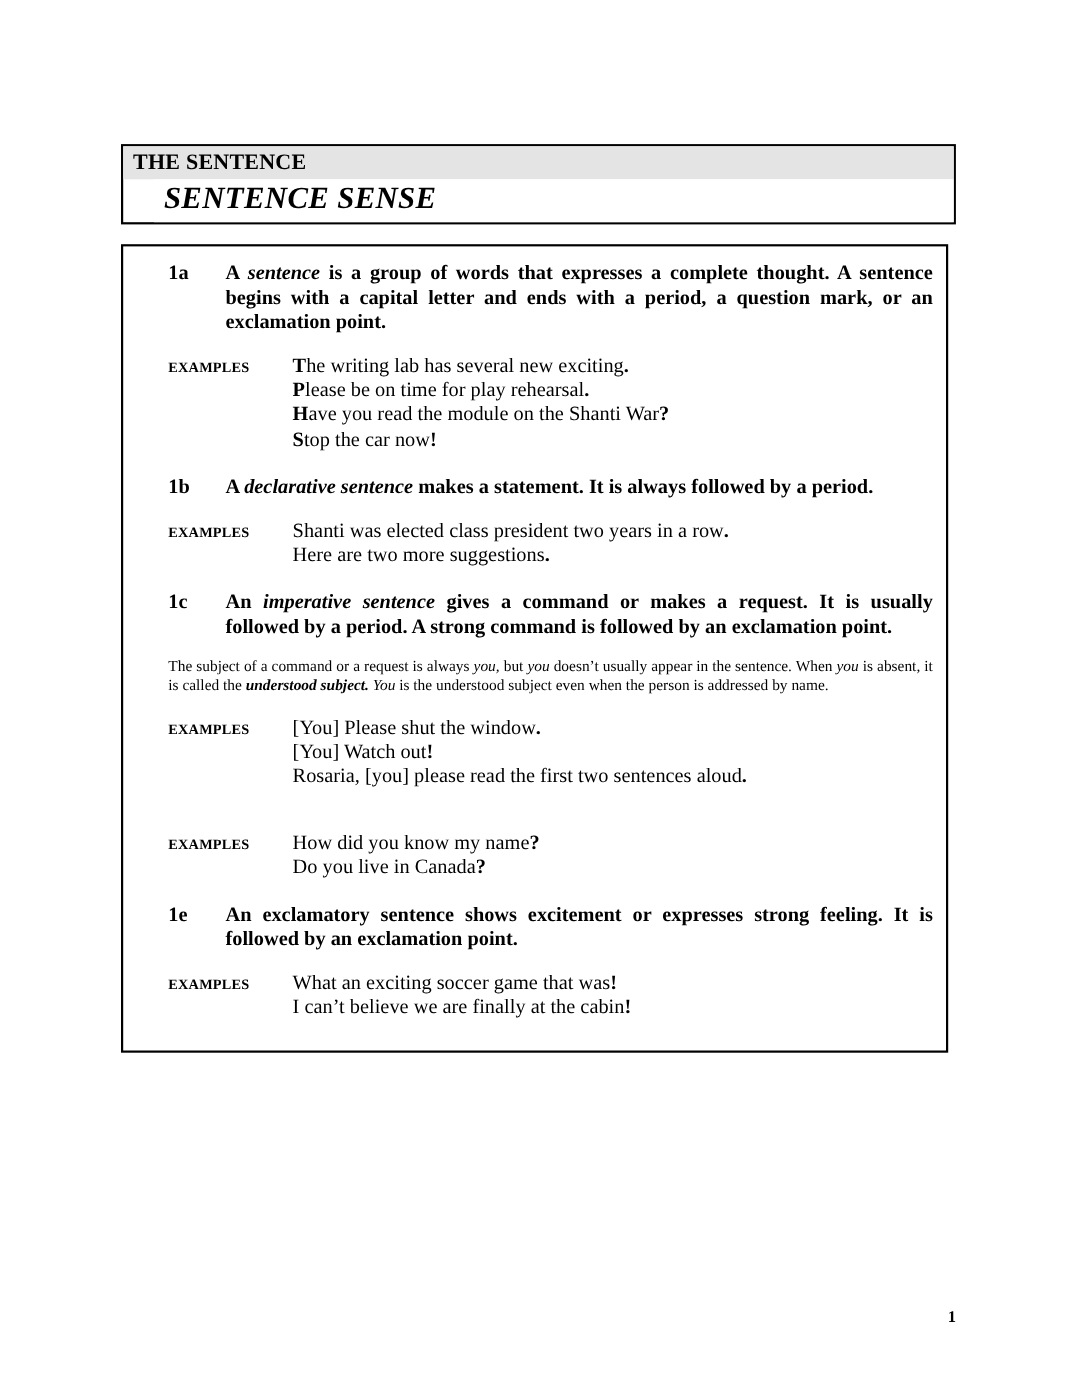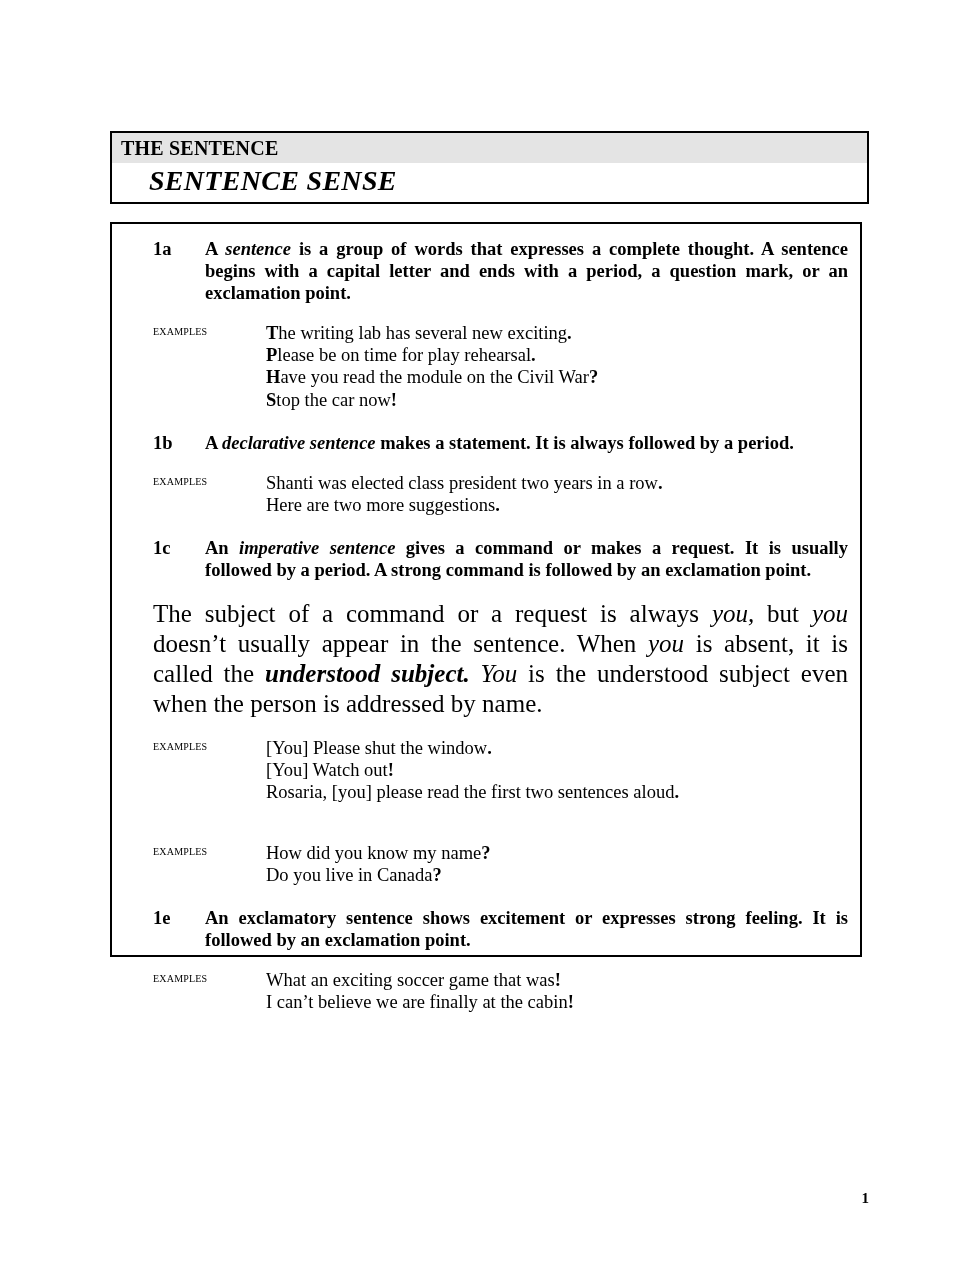--- a/index.html
+++ b/index.html
@@ -98,37 +98,37 @@
   
   .examples {
     display: flex;
     align-items: flex-start;
     font-size: 18.5px;
     line-height: 1.195;
   }
   .examples-label {
     width: 113px;
     flex: 0 0 113px;
-    font-size: 10px;
+    font-size: 13px;
     letter-spacing: 0.2px;
     padding-top: 4px;
-    font-weight: normal;
+    font-weight: bold;
   }
   .examples-list {
     flex: 1 1 auto;
     font-weight: normal;
   }
   .example-line {
     white-space: nowrap;
     line-height: 1.195;
   }
 
   
   .para {
-    font-size: 25px;
+    font-size: 14px;
     line-height: 1.195;
     text-align: justify;
     text-justify: inter-word;
     font-weight: normal;
     padding-right: 2px;
   }
 
   
   .i   { font-style: italic; }
   .bi  { font-style: italic; font-weight: bold; }
@@ -168,21 +168,21 @@
         <div class="rule-text"><span>A </span><span class="bi">sentence</span><span> is a group of words that expresses a complete thought. A sentence begins with a capital letter and ends with a period, a question mark, or an exclamation point.</span></div>
       </div>
 
       <div class="gap-md"></div>
 
       <div class="examples">
         <div class="examples-label">EXAMPLES</div>
         <div class="examples-list">
           <div class="example-line"><span class="b">T</span><span>he writing lab has several new exciting</span><span class="b">.</span></div>
           <div class="example-line"><span class="b">P</span><span>lease be on time for play rehearsal</span><span class="b">.</span></div>
-          <div class="example-line"><span class="b">H</span><span>ave you read the module on the Civil War</span><span class="b">?</span></div>
+          <div class="example-line"><span class="b">H</span><span>ave you read the module on the Shanti War</span><span class="b">?</span></div>
           <div class="example-line"><span class="b">S</span><span>top the car now</span><span class="b">!</span></div>
         </div>
       </div>
 
       <div class="gap-lg"></div>
 
       <div class="rule">
         <div class="rule-num">1b</div>
         <div class="rule-text"><span>A </span><span class="bi">declarative sentence</span><span> makes a statement. It is always followed by a period.</span></div>
       </div>

